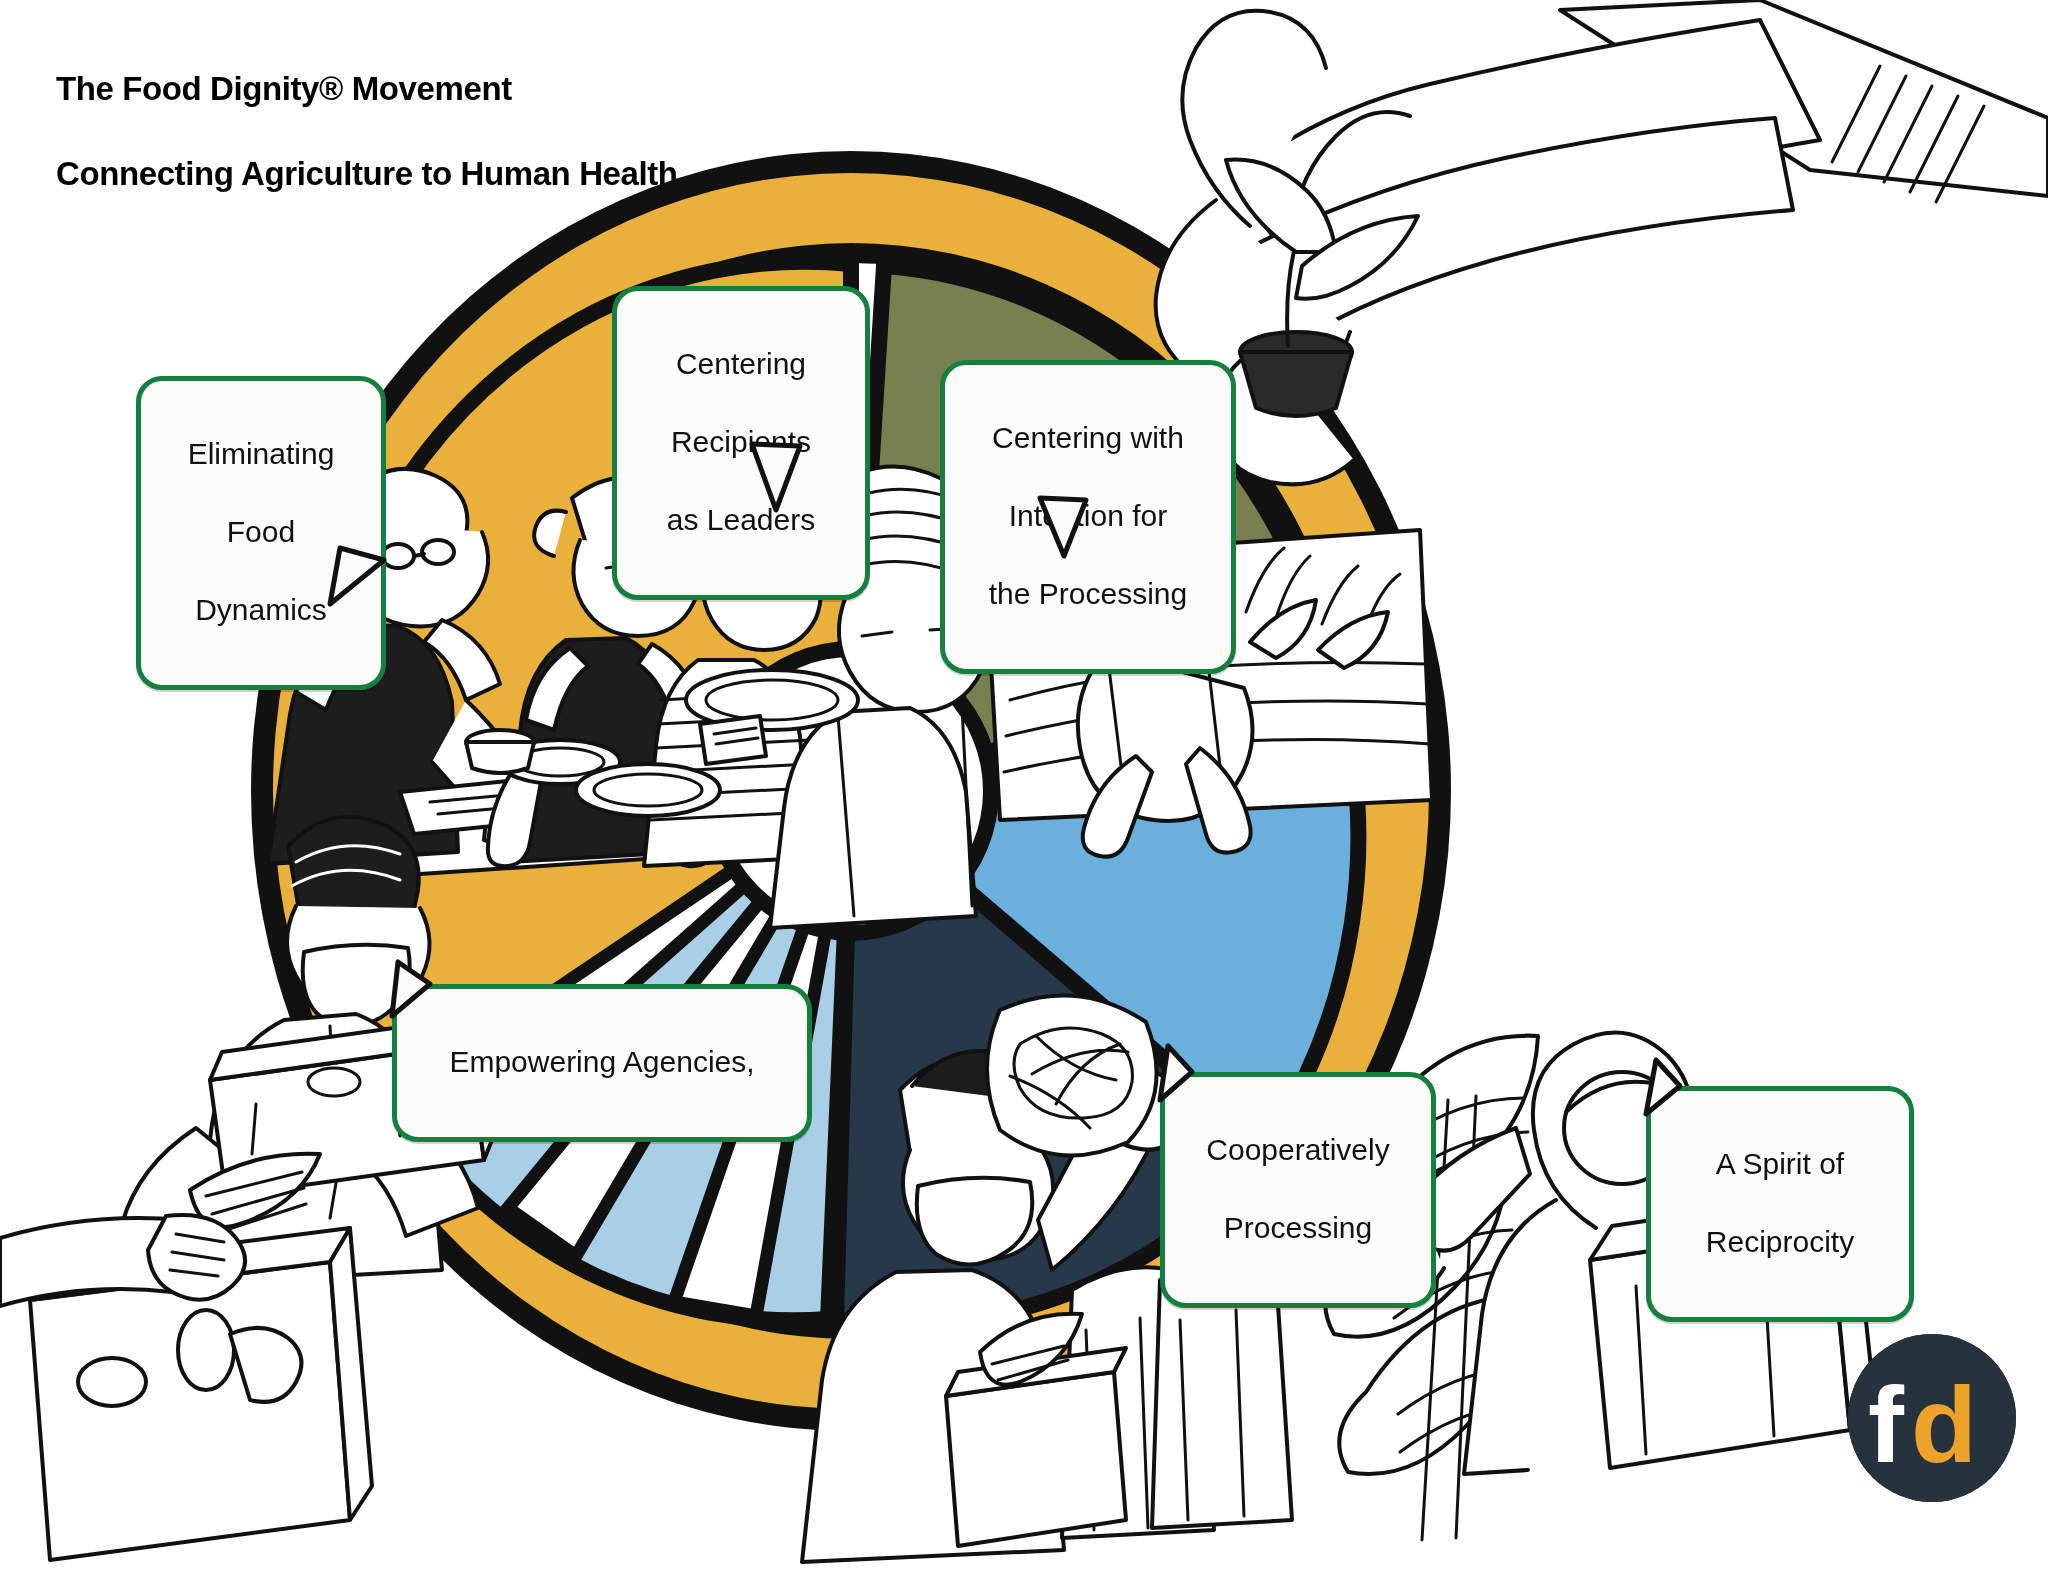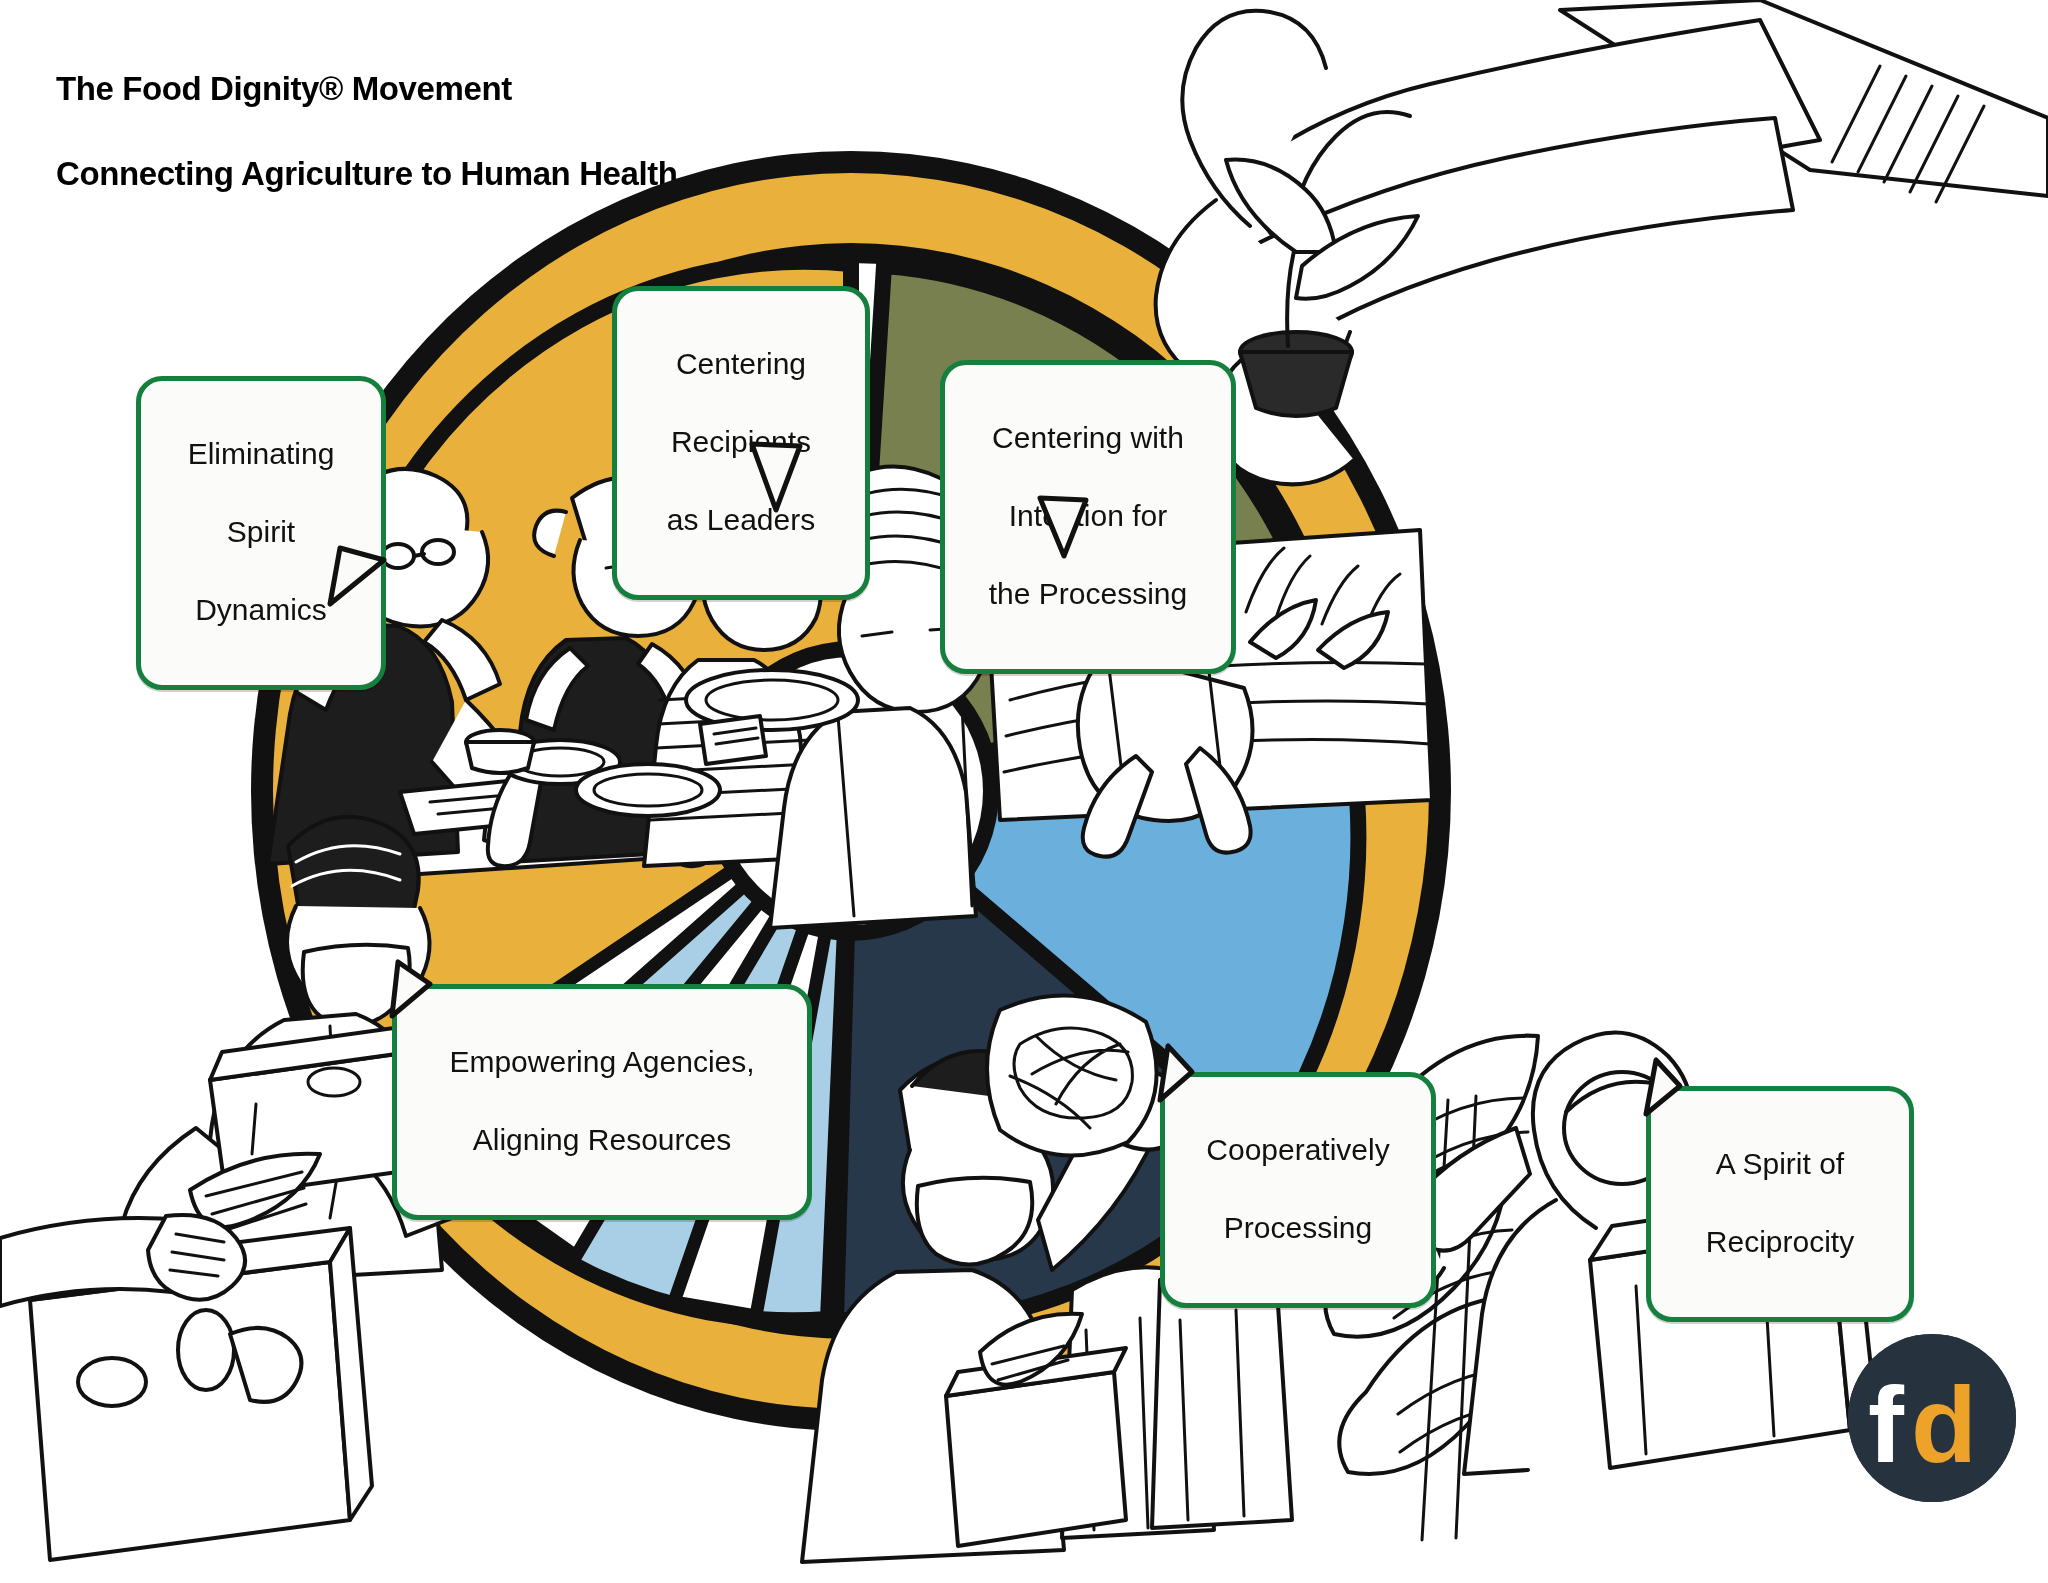--- a/index.html
+++ b/index.html
@@ -298,39 +298,38 @@
         <path d="M1566 1112 q48 -46 112 -22 q38 14 42 52" fill="#fff"></path>
         <path d="M1556 1200 q-62 34 -74 114 l-18 160 l64 -4" fill="#fff"></path>
         <path d="M1516 1128 q-60 22 -102 70 q-20 24 6 44 q28 20 52 -6 l58 -62 Z" fill="#fff"></path>
         <path d="M1412 1196 q-46 14 -52 54 q-4 34 30 42 q36 8 54 -24" fill="#fff"></path>
       </g>
     </g>
   </svg>
 
   <div class="callout c-elim">
     <span class="ln">Eliminating</span>
-    <span class="ln">Spirit</span>
+    <span class="ln">Food</span>
     <span class="ln">Dynamics</span>
   </div>
 
   <div class="callout c-center">
     <span class="ln">Centering</span>
     <span class="ln">Recipients</span>
     <span class="ln">as Leaders</span>
   </div>
 
   <div class="callout c-plant">
     <span class="ln">Centering with</span>
     <span class="ln">Intention for</span>
     <span class="ln">the Processing</span>
   </div>
 
   <div class="callout c-empow">
     <span class="ln">Empowering Agencies,</span>
-    <span class="ln">Aligning Resources</span>
   </div>
 
   <div class="callout c-recip">
     <span class="ln">A Spirit of</span>
     <span class="ln">Reciprocity</span>
   </div>
 
   <div class="callout c-coop">
     <span class="ln">Cooperatively</span>
     <span class="ln">Processing</span>

